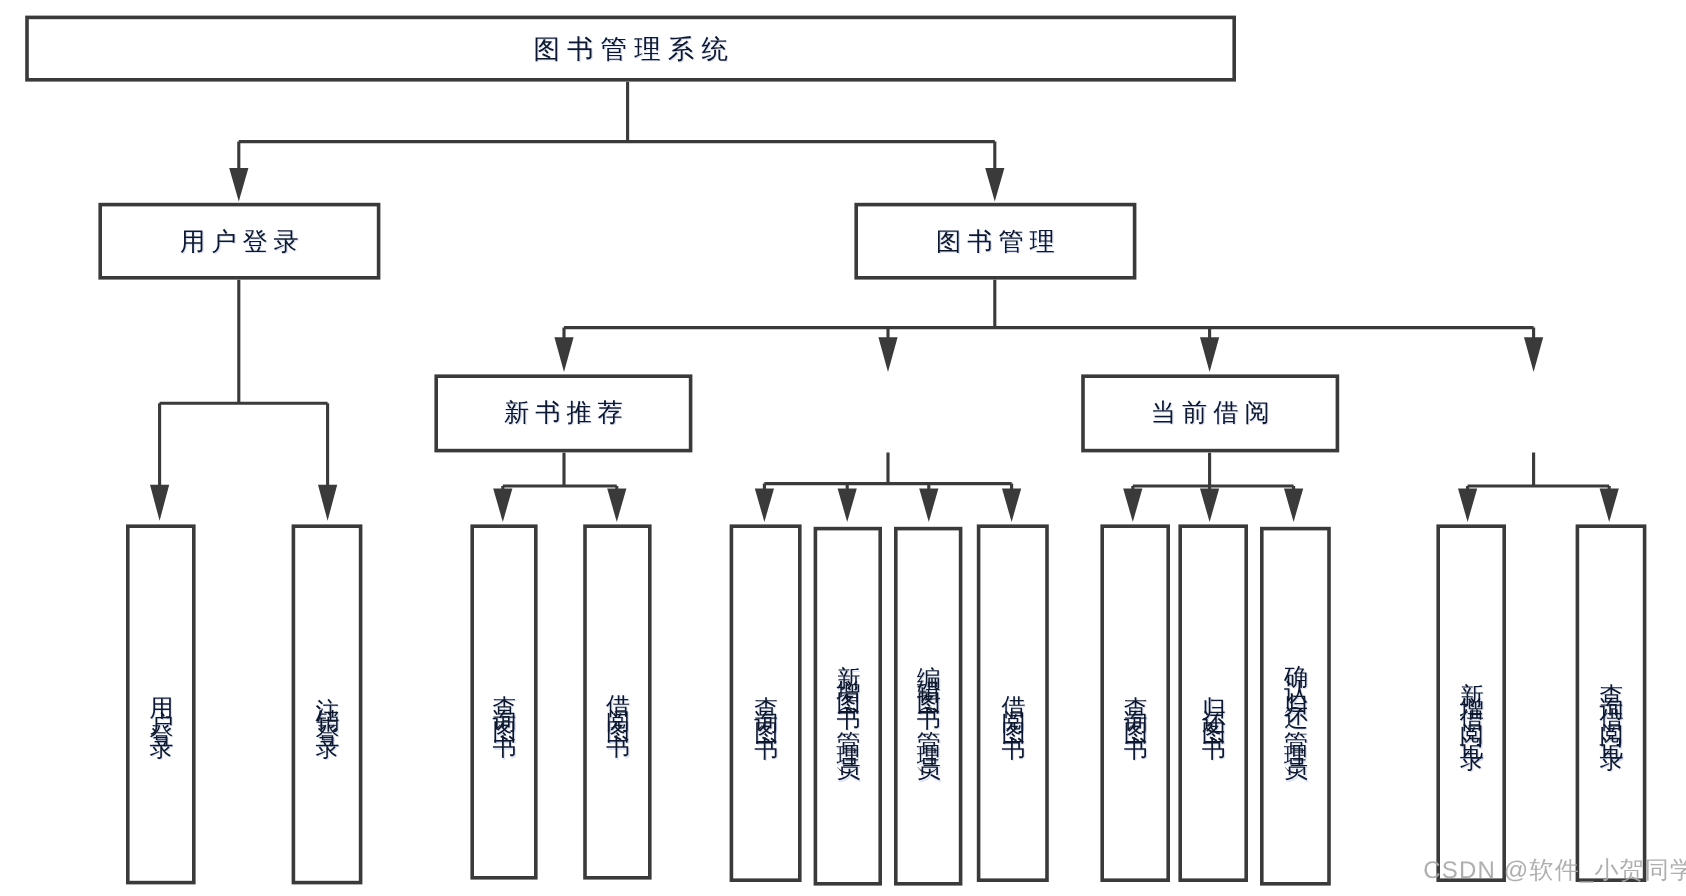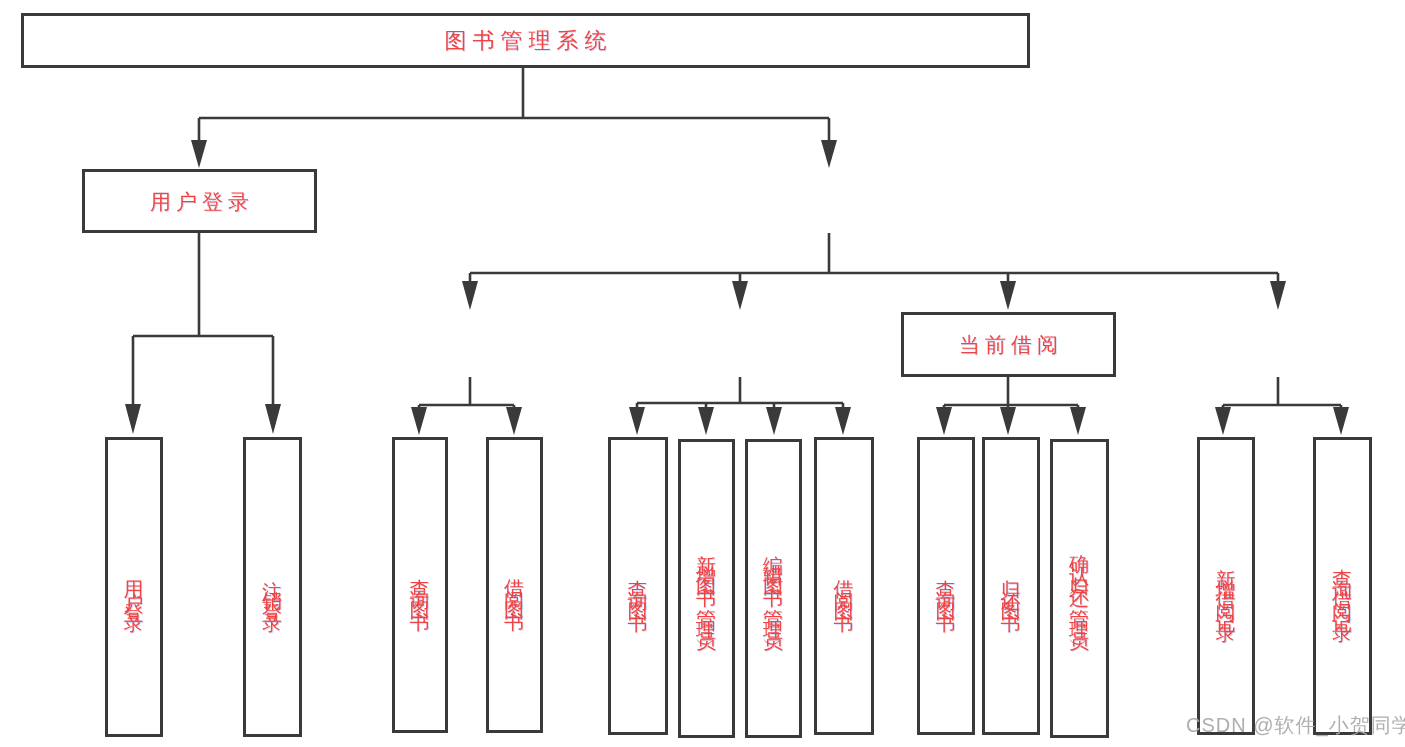--- a/index.html
+++ b/index.html
@@ -25,21 +25,21 @@
     position: absolute;
     box-sizing: border-box;
     border: 3px solid #3a3a3a;
     background: #ffffff;
     display: flex;
     align-items: center;
     justify-content: center;
     z-index: 2;
   }
   .node .label {
-    color: #ef4444;
+    color: #0f172a;
     text-shadow: 1px 1px 0 rgba(120, 150, 230, 0.28);
     white-space: nowrap;
   }
   
   .node.h .label {
     font-size: 21px;
     letter-spacing: 5px;
     text-indent: 5px;
     line-height: 1;
   }
@@ -113,21 +113,27 @@
     </g>
   </svg>
 
   <div class="node h root" style="left:21px; top:13px; width:1009px; height:55px;">
     <span class="label">图书管理系统</span>
   </div>
 
   <div class="node h" style="left:82px; top:169px; width:235px; height:64px;">
     <span class="label">用户登录</span>
   </div>
+  <div class="node h" style="left:712px; top:169px; width:235px; height:64px;">
+    <span class="label">图书管理</span>
+  </div>
 
+  <div class="node h" style="left:362px; top:312px; width:215px; height:65px;">
+    <span class="label">新书推荐</span>
+  </div>
   <div class="node h" style="left:901px; top:312px; width:215px; height:65px;">
     <span class="label">当前借阅</span>
   </div>
 
   <div class="node v" style="left:105px; top:437px; width:58px; height:300px;">
     <span class="label">用户登录</span>
   </div>
   <div class="node v" style="left:243px; top:437px; width:59px; height:300px;">
     <span class="label">注销登录</span>
   </div>

